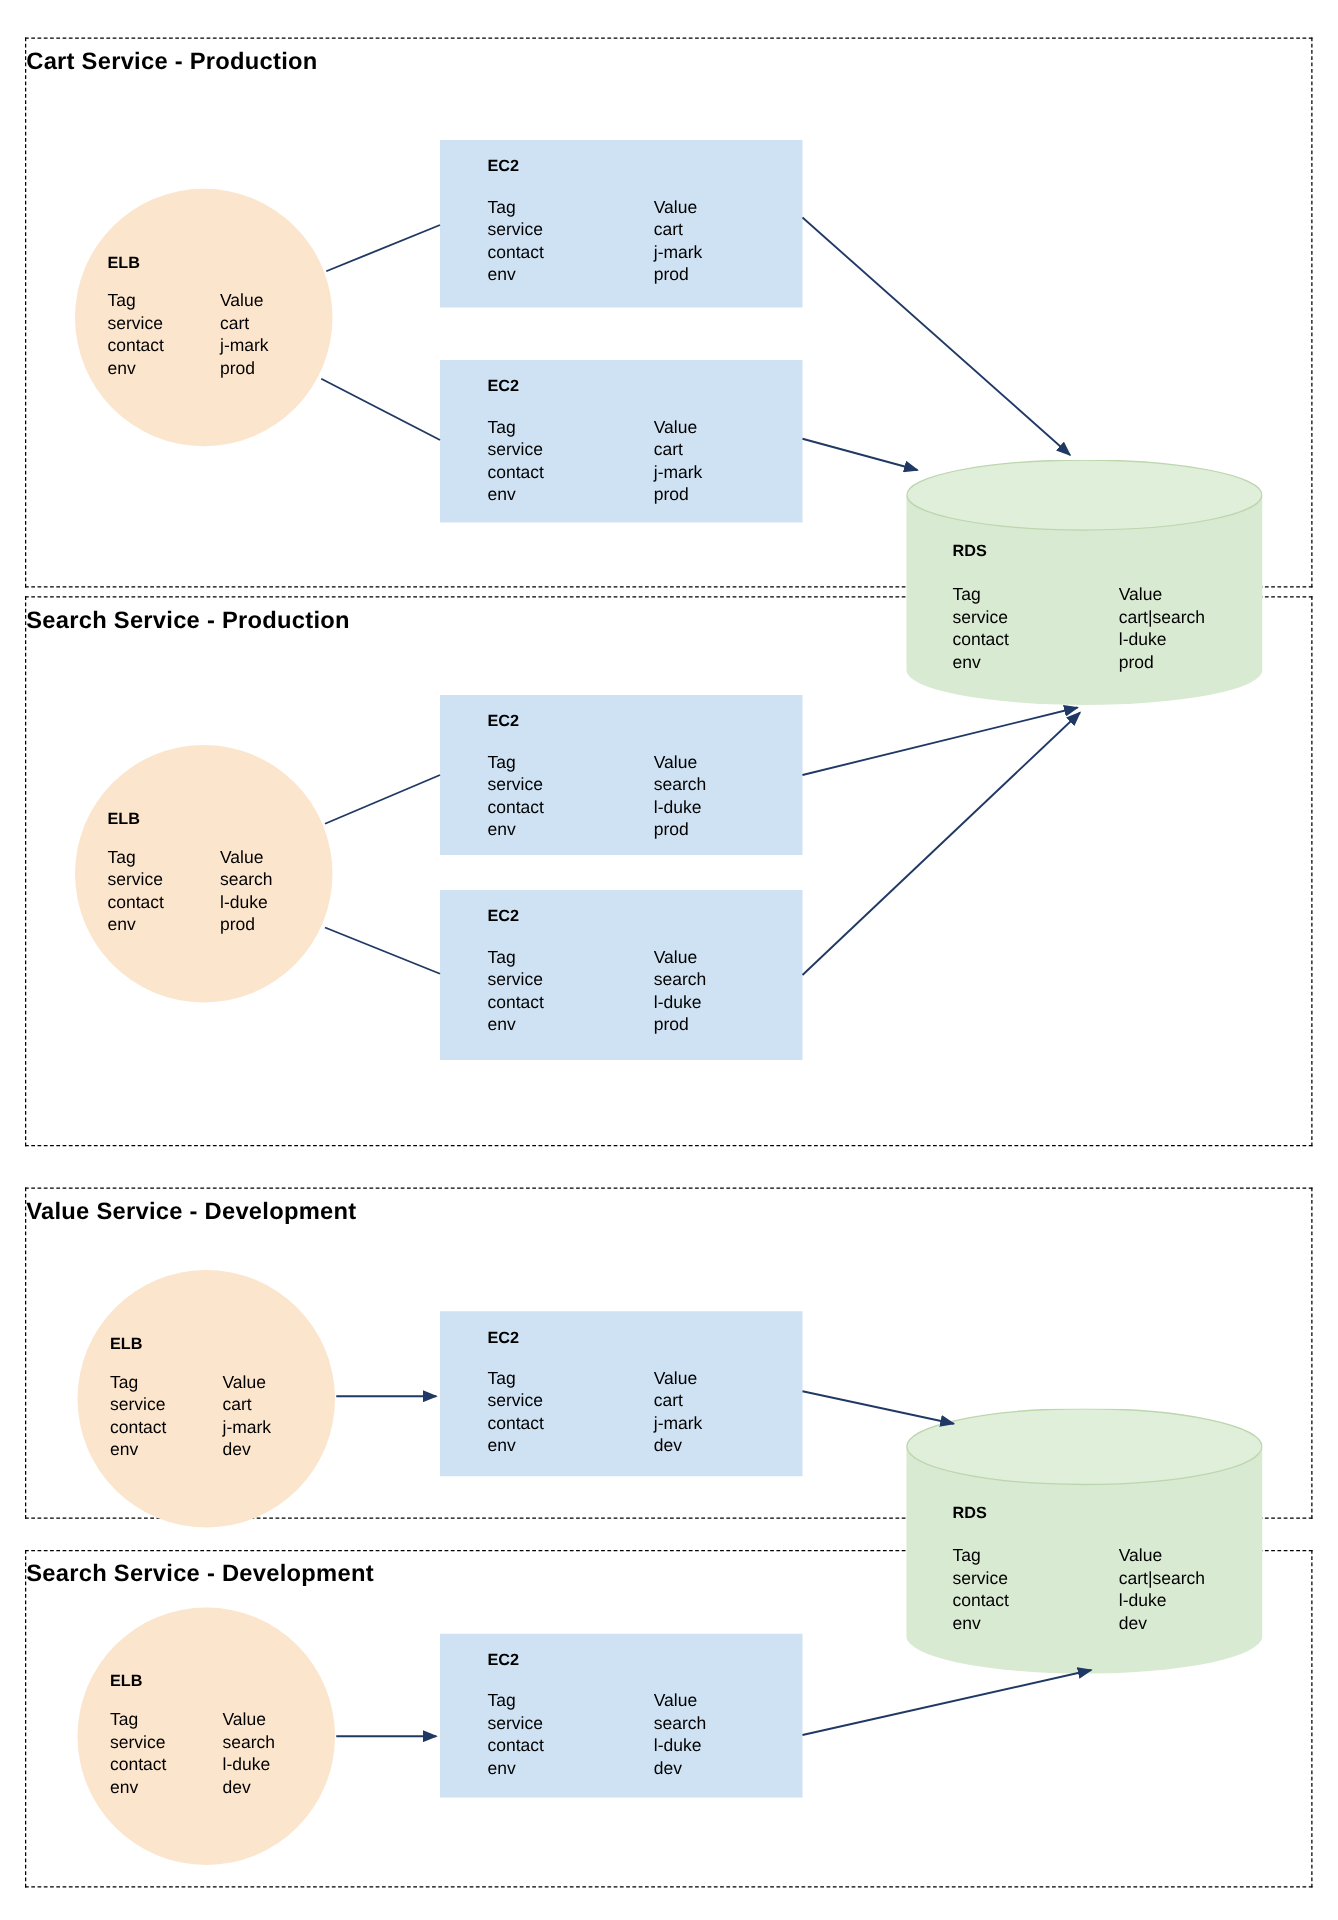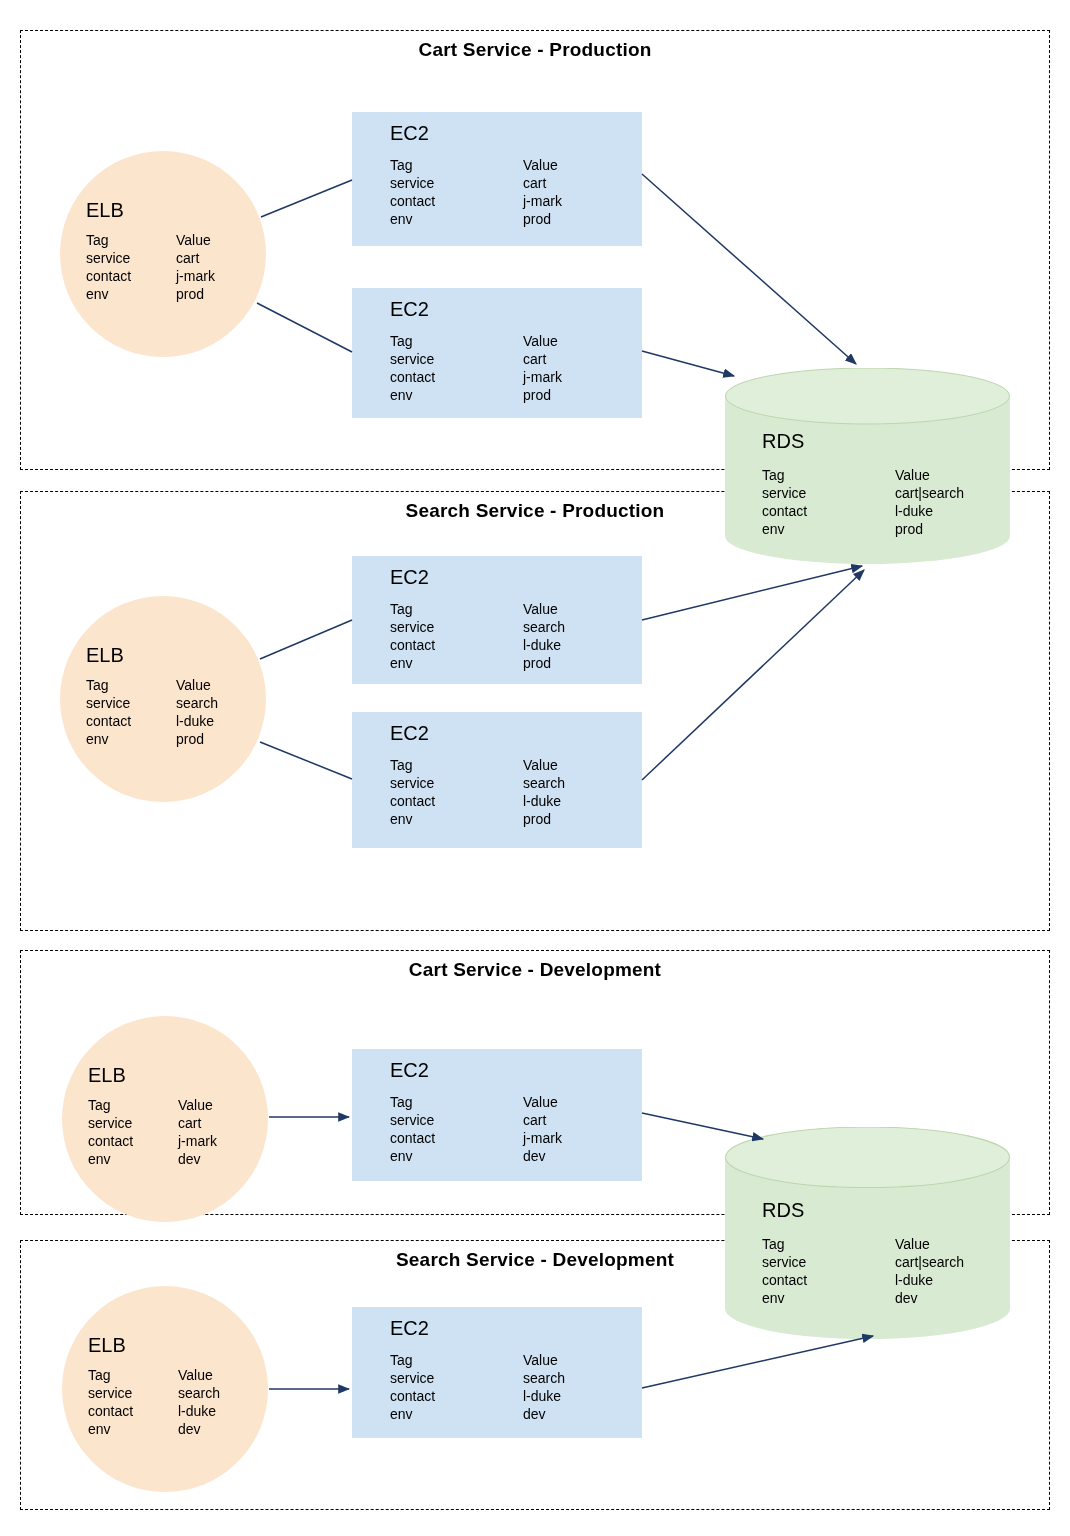--- a/index.html
+++ b/index.html
@@ -1,57 +1,57 @@
 <!DOCTYPE html>
 <html style="--elb-fill: #fce5cd; --ec2-fill: #cfe2f3; --rds-fill: #d9ead3; --rds-top-fill: #e0efd9; --rds-rim: #bcd6ae; --connector: #1f3864;"><head>
 <meta charset="utf-8">
 <style>
   html,body{margin:0;padding:0;background:#fff}
   body{font-family:"Liberation Sans","DejaVu Sans",sans-serif;color:#000}
   .canvas{position:relative;width:1070px;height:1536px;background:#fff;overflow:hidden}
   .group{position:absolute;border:1px dashed #000;z-index:1}
-  .group-title{position:absolute;left:0;right:0;top:8px;text-align:center;font-size:19px;font-weight:bold;letter-spacing:.2px}
+  .group-title{position:absolute;left:0;right:0;top:8px;font-size:19px;font-weight:bold;letter-spacing:.2px}
   .node{position:absolute;z-index:2}
   .elb{background:var(--elb-fill,#fce5cd);border-radius:50%}
   .ec2{background:var(--ec2-fill,#cfe2f3)}
   .rds{background:transparent}
   .cyl{position:absolute;left:0;top:0;width:100%;height:100%}
   .cyl-body{fill:var(--rds-fill,#d9ead3)}
   .cyl-top{fill:var(--rds-top-fill,#e0efd9);stroke:var(--rds-rim,#bcd6ae);stroke-width:1}
   .content{position:relative;z-index:1}
   .ec2 .content{padding:12px 0 0 38px}
   .elb .content{padding:50px 0 0 26px}
   .rds .content{padding:64px 0 0 37px}
   .rds.rds-dev .content{padding-top:74px}
-  .node-title{font-size:20px;font-weight:normal;line-height:18px}
+  .node-title{font-size:13px;font-weight:bold;line-height:18px}
   .ec2 .node-title{margin-bottom:14px}
   .elb .node-title{width:154px;margin-bottom:12px}
   .rds .node-title{margin-bottom:16px}
   .tv{font-size:14px;line-height:18px}
   .tv-head{font-weight:normal}
   .tv-tag{display:inline-block;width:133px;vertical-align:top}
   .elb .tv-tag{width:90px}
   .tv-value{display:inline-block;vertical-align:top}
   .edges{position:absolute;left:0;top:0;z-index:3;pointer-events:none}
   .edges line{stroke:var(--connector,#1f3864);stroke-width:1.5}
   .arrowhead{fill:var(--connector,#1f3864)}
 </style>
 </head>
 <body>
 
 <div class="canvas">
 
   <div class="group" style="left:20px;top:30px;width:1028px;height:438px">
     <div class="group-title">Cart Service - Production</div>
   </div>
-  <div class="group" style="left:20px;top:491px;width:1028px;height:438px">
+  <div class="group" style="left:20px;top:477px;width:1028px;height:438px">
     <div class="group-title">Search Service - Production</div>
   </div>
   <div class="group" style="left:20px;top:950px;width:1028px;height:263px">
-    <div class="group-title">Cart Service - Development</div>
+    <div class="group-title">Value Service - Development</div>
   </div>
   <div class="group" style="left:20px;top:1240px;width:1028px;height:268px">
     <div class="group-title">Search Service - Development</div>
   </div>
 
   <div class="node elb" style="left:60px;top:151px;width:206px;height:206px">
     <div class="content">
       <div class="node-title">ELB</div>
       <div class="tv">
         <div class="tv-head">

